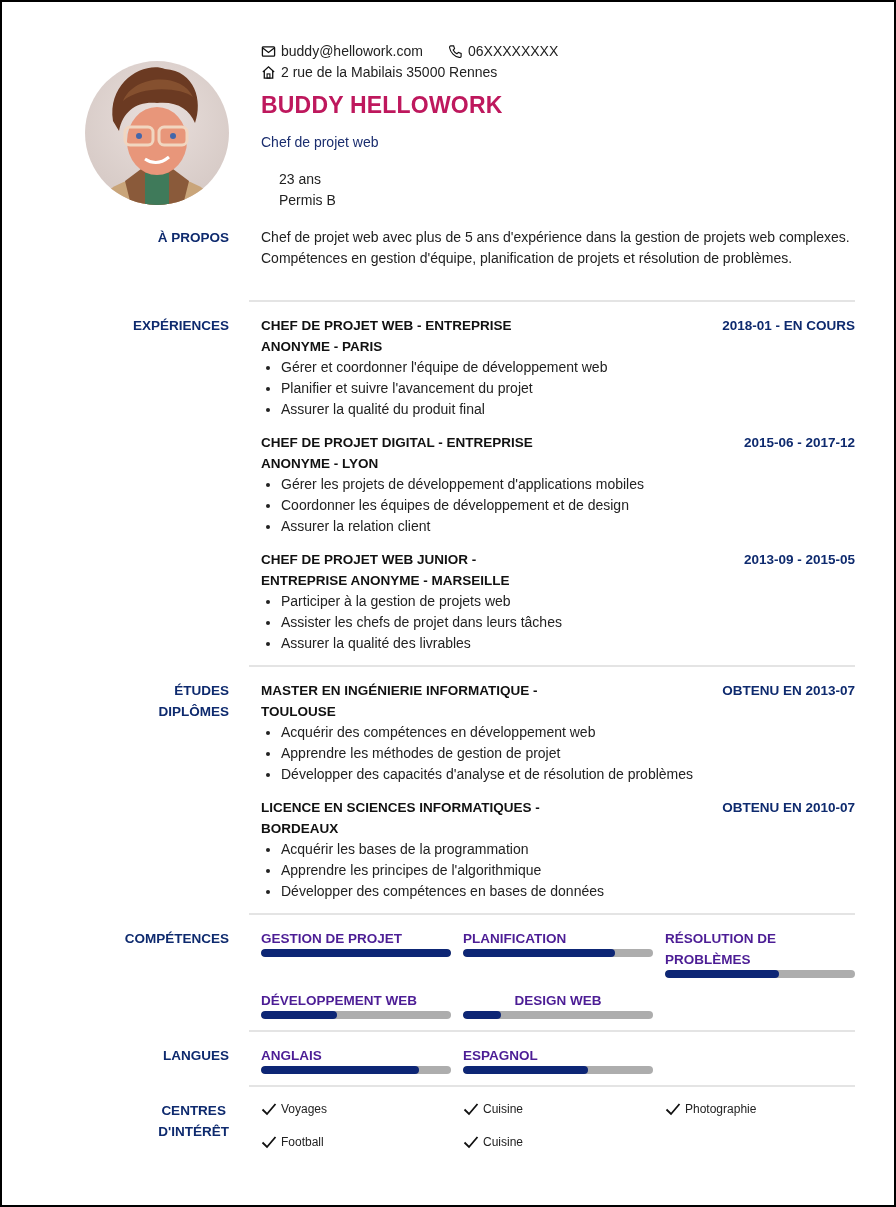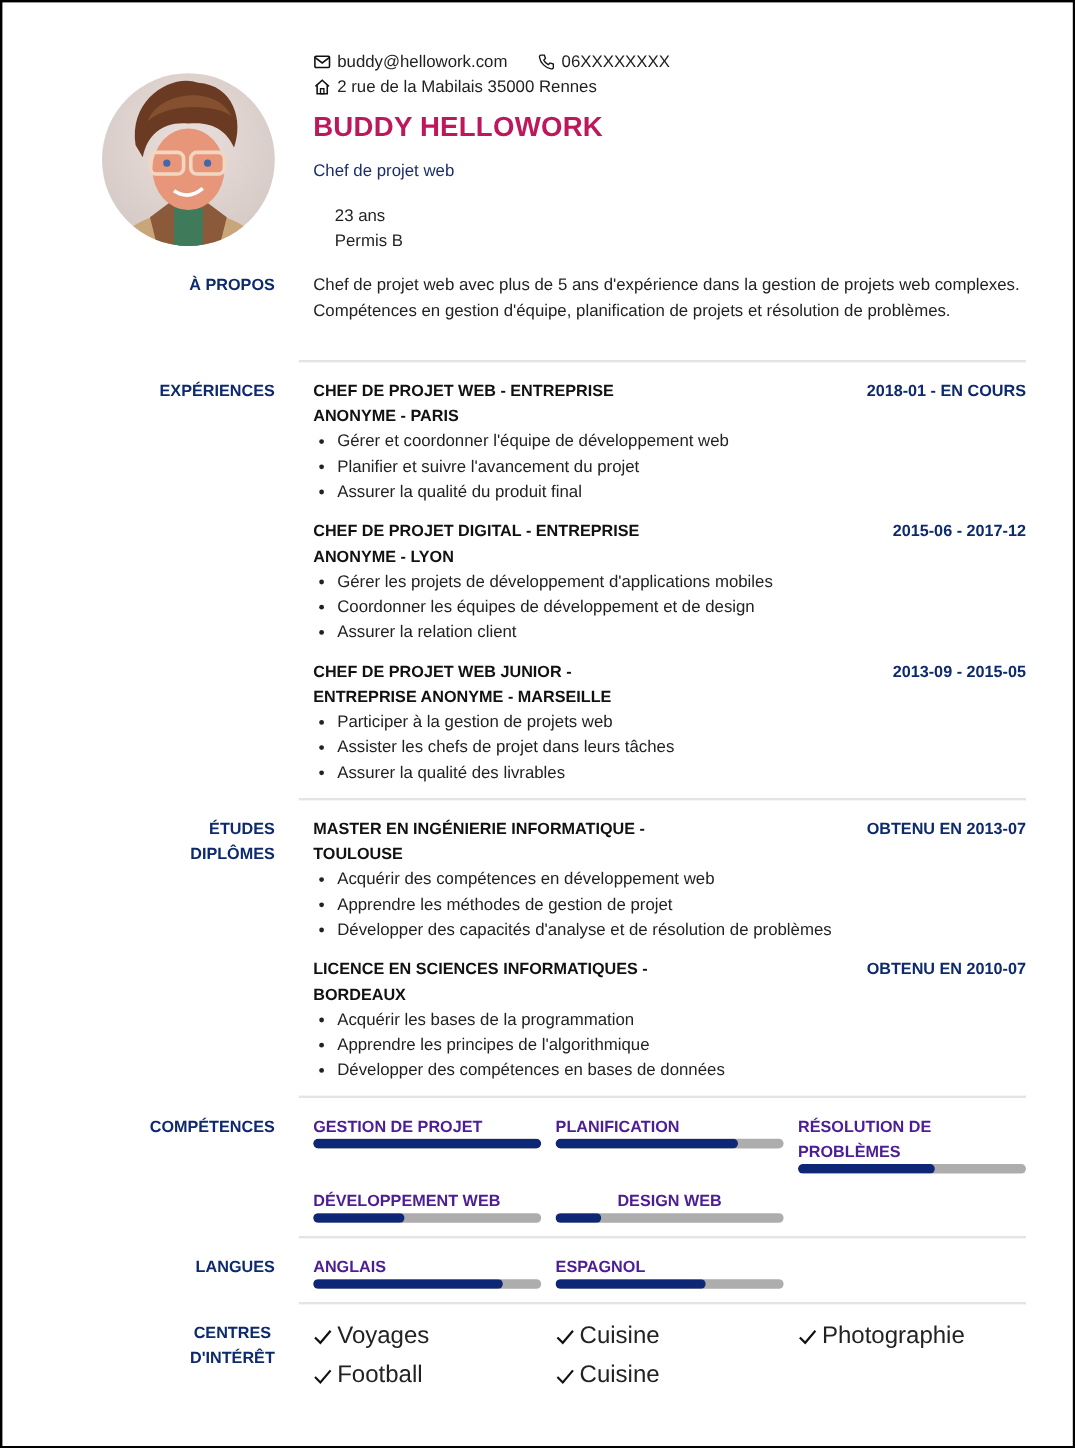--- a/index.html
+++ b/index.html
@@ -16,21 +16,21 @@
   .para { left: 261px; width: 590px; font-size: 14px; line-height: 21px; color: #222; }
   .divider { position: absolute; left: 249px; width: 606px; height: 2px; background: #e4e4e4; }
   .entry-title { position: absolute; left: 261px; width: 300px; font-size: 13.5px; font-weight: bold; color: #111; line-height: 21px; }
   .entry-date { position: absolute; right: 41px; font-size: 13.5px; font-weight: bold; color: #0e2a6e; line-height: 21px; text-align: right; }
   .bullets { position: absolute; left: 261px; margin: 0; padding: 0 0 0 20px; font-size: 14px; line-height: 21px; color: #222; }
   .bullets li { padding-left: 0; }
   .skill { position: absolute; width: 190px; }
   .skill-name { font-size: 13.5px; font-weight: bold; color: #4c1d95; line-height: 21px; }
   .bar { height: 8px; border-radius: 4px; background: #adadad; overflow: hidden; margin-top: 0px; }
   .bar-fill { height: 100%; background: #0d2675; border-radius: 4px; }
-  .interest { position: absolute; font-size: 20px; color: #222; display: flex; align-items: center; gap: 4px; }
+  .interest { position: absolute; font-size: 12px; color: #222; display: flex; align-items: center; gap: 4px; }
   .interest svg { width: 16px; height: 14px; }
 </style>
 </head>
 <body>
 
 <div class="frame"></div>
 
 <div class="abs avatar">
   <svg width="144" height="144" viewBox="0 0 144 144">
     <ellipse cx="72" cy="150" rx="60" ry="35" fill="#c9a57a"></ellipse>

